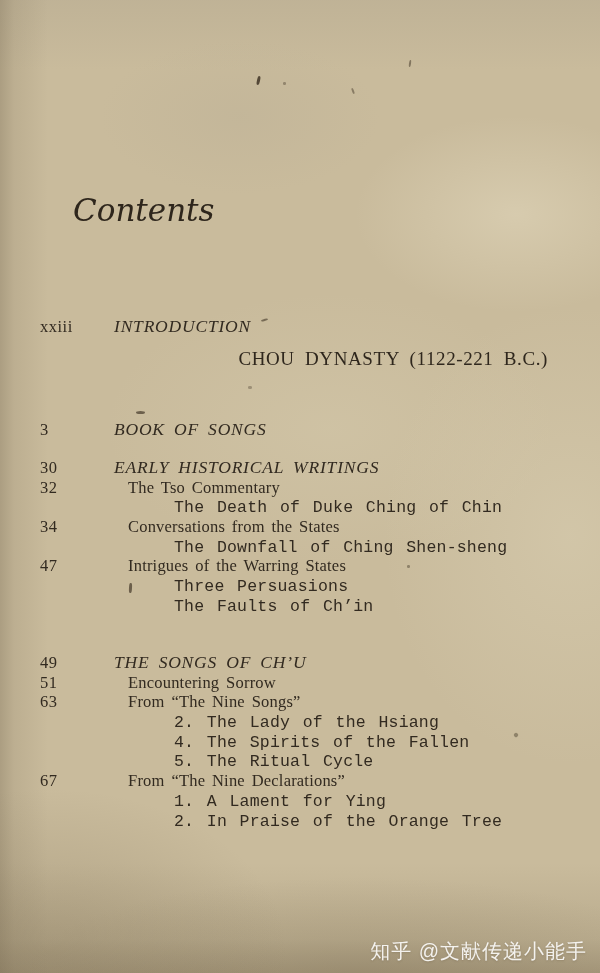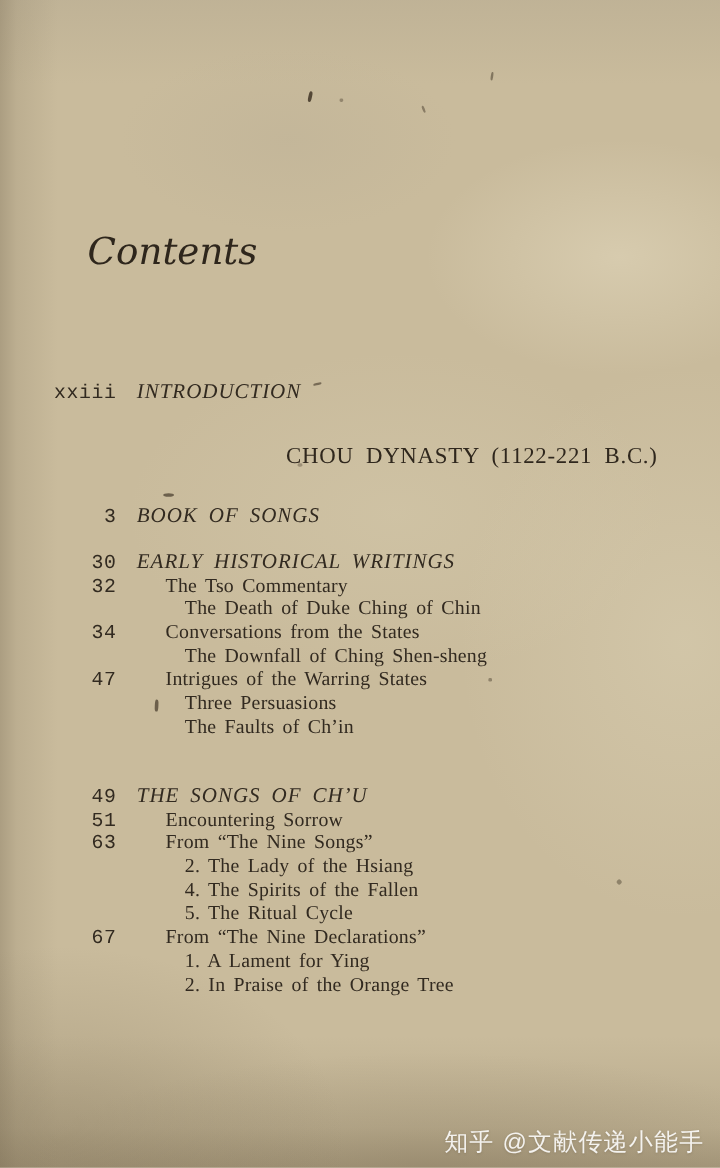--- a/index.html
+++ b/index.html
@@ -28,36 +28,36 @@
       #c9bb9c;
     color:#322a20;
   }
   .title{
     position:absolute;left:73px;top:193px;
     font-family:"DejaVu Serif",serif;font-style:italic;
     font-size:31px;line-height:1.1;letter-spacing:0px;color:#2e261c;
   }
   .intro-row{position:absolute;left:40px;top:316px;white-space:nowrap;}
   .dynasty{
-    position:absolute;right:52px;top:370px;
+    position:absolute;right:52px;top:348px;
     font-size:19px;letter-spacing:0.6px;word-spacing:5px;white-space:nowrap;color:#2f271d;
   }
   .toc-group{position:absolute;left:40px;white-space:nowrap;}
   .g0{top:420px;}
   .g1{top:458px;}
   .g2{top:653px;}
   .row{height:19.7px;line-height:19.7px;}
   .num{
-    display:inline-block;width:57px;text-align:right;
-    font-size:16.5px;letter-spacing:0.5px;vertical-align:baseline;font-family:Liberation Mono, monospace;
+    display:inline-block;width:57px;
+    font-size:16.5px;letter-spacing:0.5px;vertical-align:baseline;
   }
   .txt{font-size:16.5px;word-spacing:2.5px;letter-spacing:0.2px;vertical-align:baseline;}
   .lvl0{margin-left:15px;}
-  .lvl1{margin-left:41px;}
-  .lvl2{margin-left:57px;}
+  .lvl1{margin-left:31px;}
+  .lvl2{margin-left:77px;font-family:Liberation Mono, monospace;}
   .it{font-style:italic;font-size:17.5px;letter-spacing:0.8px;word-spacing:4px;margin-left:17px;}
   .watermark{
     position:absolute;right:13px;top:938px;
     font-family:"Liberation Sans","DejaVu Sans",sans-serif;
     font-size:20px;letter-spacing:1px;
     color:rgba(255,255,255,0.88);
     text-shadow:0 1px 2px rgba(90,75,50,0.25);
     white-space:nowrap;
   }
   

